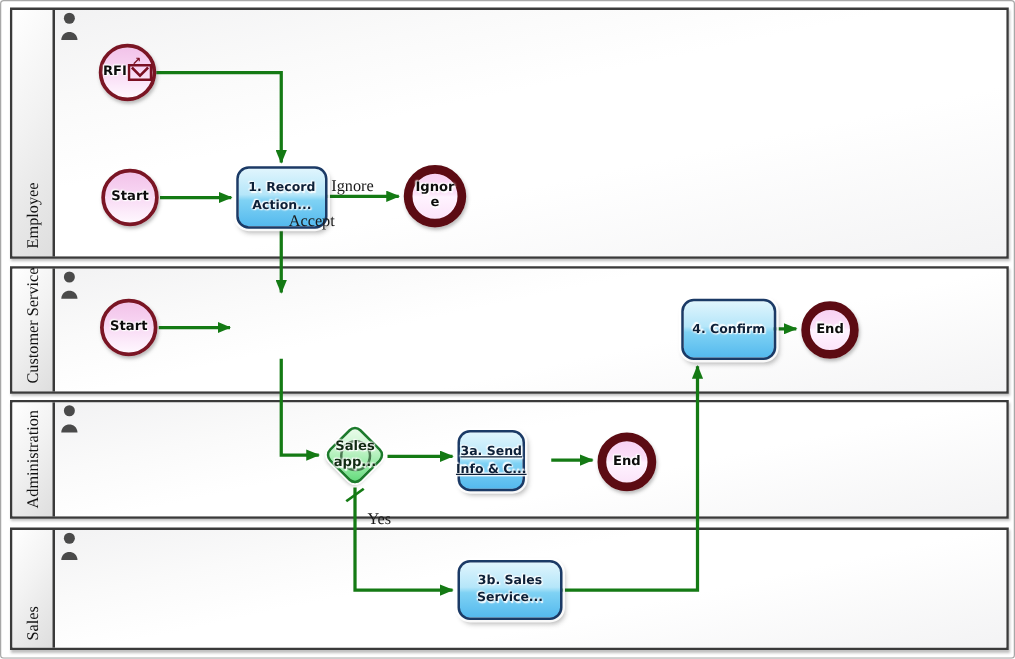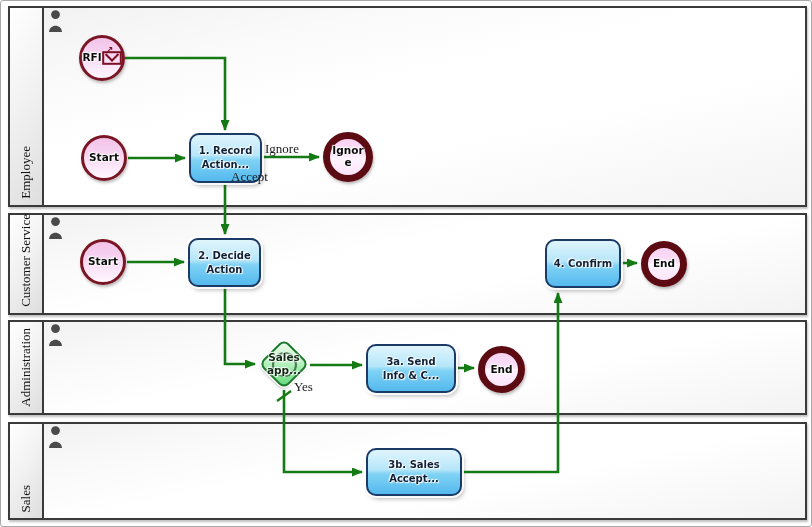--- a/index.html
+++ b/index.html
@@ -154,21 +154,21 @@
       <path d="M440,367 L473,367" marker-end="url(#arr)"></path>
       <path d="M283,389 L283,471 L361,471" marker-end="url(#arr)"></path>
       <path d="M442,471 L557,471 L557,292" marker-end="url(#arr)"></path>
       <path d="M597,262 L636,262" marker-end="url(#arr)"></path>
       <line x1="276" y1="400" x2="290" y2="390" stroke-width="2.2"></line>
     </g>
   </svg>
 
   <span class="edge-label" style="left:264px;top:140px;">Ignore</span>
   <span class="edge-label" style="left:230px;top:168px;">Accept</span>
-  <span class="edge-label" style="left:293px;top:378px;">Yes</span>
+  <span class="edge-label" style="left:293px;top:406px;">Yes</span>
 
   <div class="nodes">
 
     <div class="event start" style="left:78px;top:34px;width:46px;height:46px;">
       <span>RFI</span>
       <span class="rfi-ne-arrow">↗</span>
       <svg class="rfi-mark" width="20" height="14" viewBox="0 0 20 14">
         <rect x="1.2" y="1.2" width="17.6" height="11.6" fill="none" stroke="#7a1022" stroke-width="2"></rect>
         <polyline points="3.5,3 10,9.5 16.5,3" fill="none" stroke="#7a1022" stroke-width="2"></polyline>
       </svg>
@@ -184,50 +184,46 @@
     </div>
 
     <div class="event end" style="left:322px;top:131px;width:50px;height:50px;">
       <span class="evt-text">Ignore</span>
     </div>
 
     <div class="event start" style="left:79px;top:238px;width:46px;height:46px;">
       <span>Start</span>
     </div>
 
-    <div class="task" style="left:187px;top:237px;width:73px;height:49px;">
-      <div>2. Decide</div>
-      <div>Action</div>
-    </div>
 
     <div class="task" style="left:520px;top:238px;width:76px;height:49px;margin-left:24px;">
       <div>4. Confirm</div>
     </div>
 
     <div class="event end" style="left:640px;top:240px;width:46px;height:46px;">
       <span class="evt-text">End</span>
     </div>
 
     <div class="gateway" style="left:258px;top:338px;">
       <div class="gw-diamond"></div>
       <div class="gw-ring"></div>
       <div class="gw-label">
         <div>Sales</div>
         <div>app...</div>
       </div>
     </div>
 
-    <div class="task" style="left:365px;top:343px;width:90px;height:49px;">
+    <div class="task" style="left:365px;top:343px;width:54px;height:49px;text-decoration:underline;">
       <div>3a. Send</div>
       <div>Info &amp; C...</div>
     </div>
 
     <div class="event end" style="left:477px;top:345px;width:47px;height:47px;">
       <span class="evt-text">End</span>
     </div>
 
-    <div class="task" style="left:365px;top:447px;width:96px;height:48px;">
+    <div class="task" style="left:365px;top:447px;width:84px;height:48px;">
       <div>3b. Sales</div>
-      <div>Accept...</div>
+      <div>Service...</div>
     </div>
 
   </div>
 </div>
 
 </body></html>

